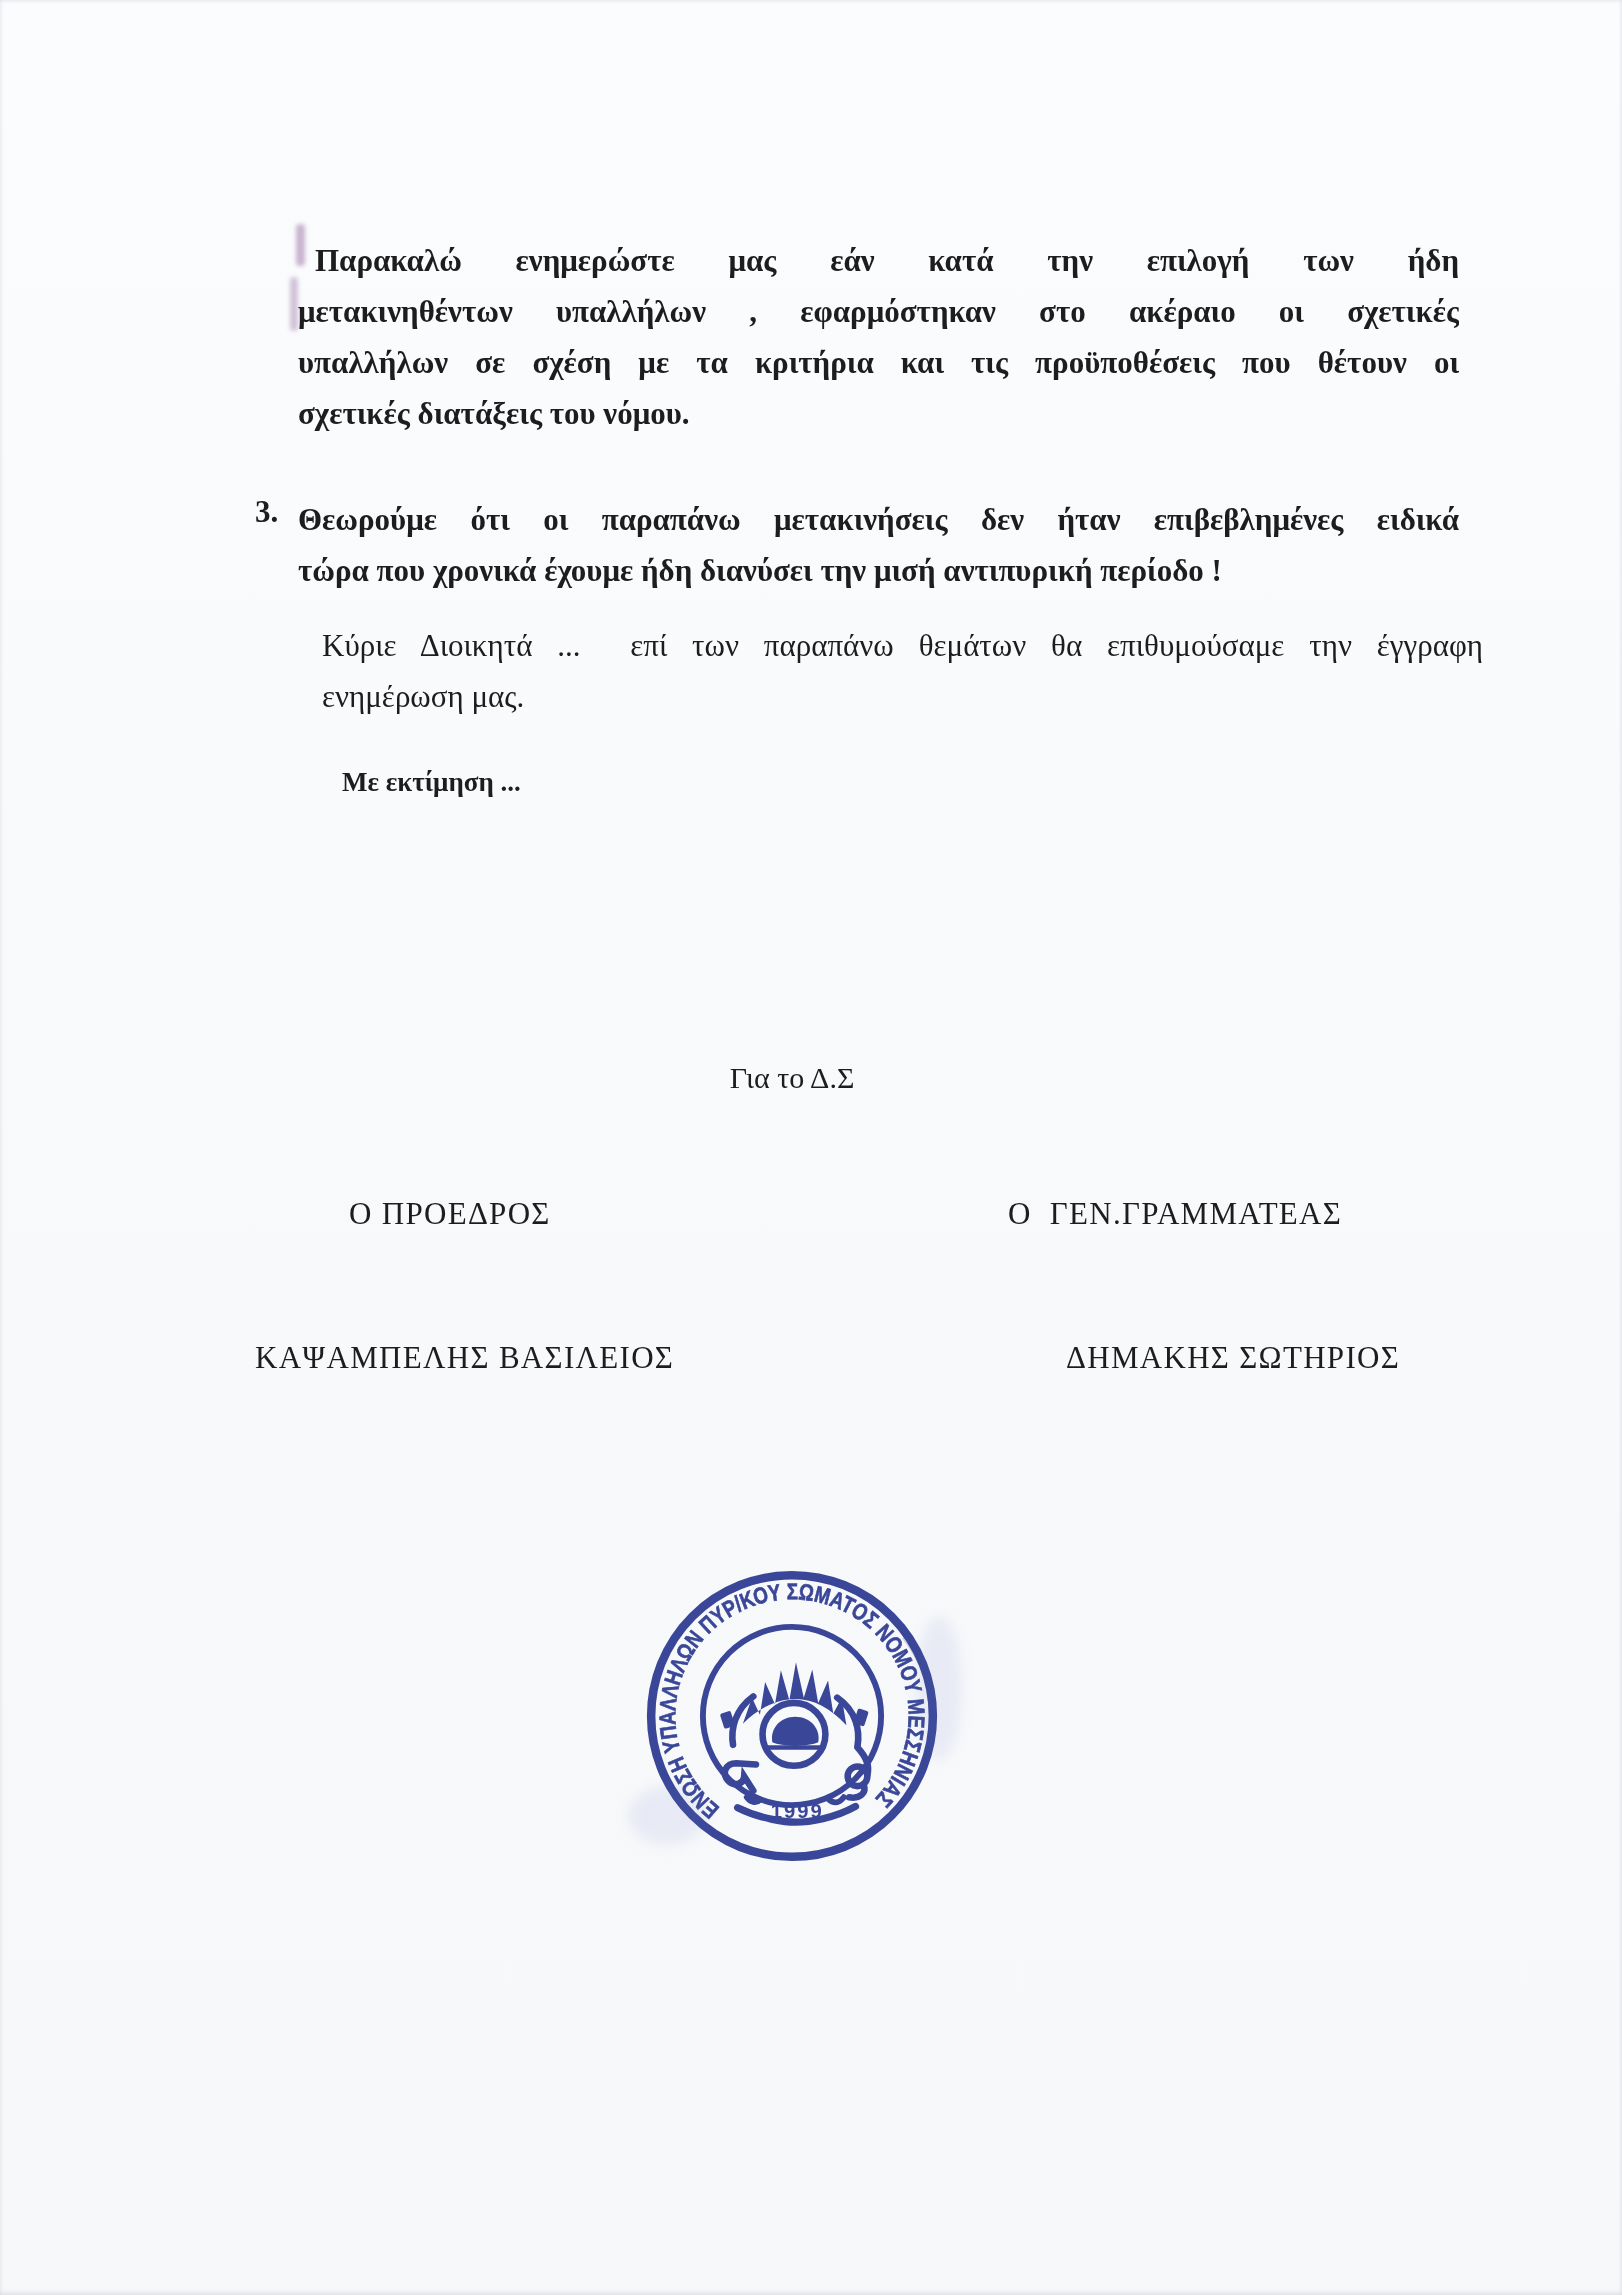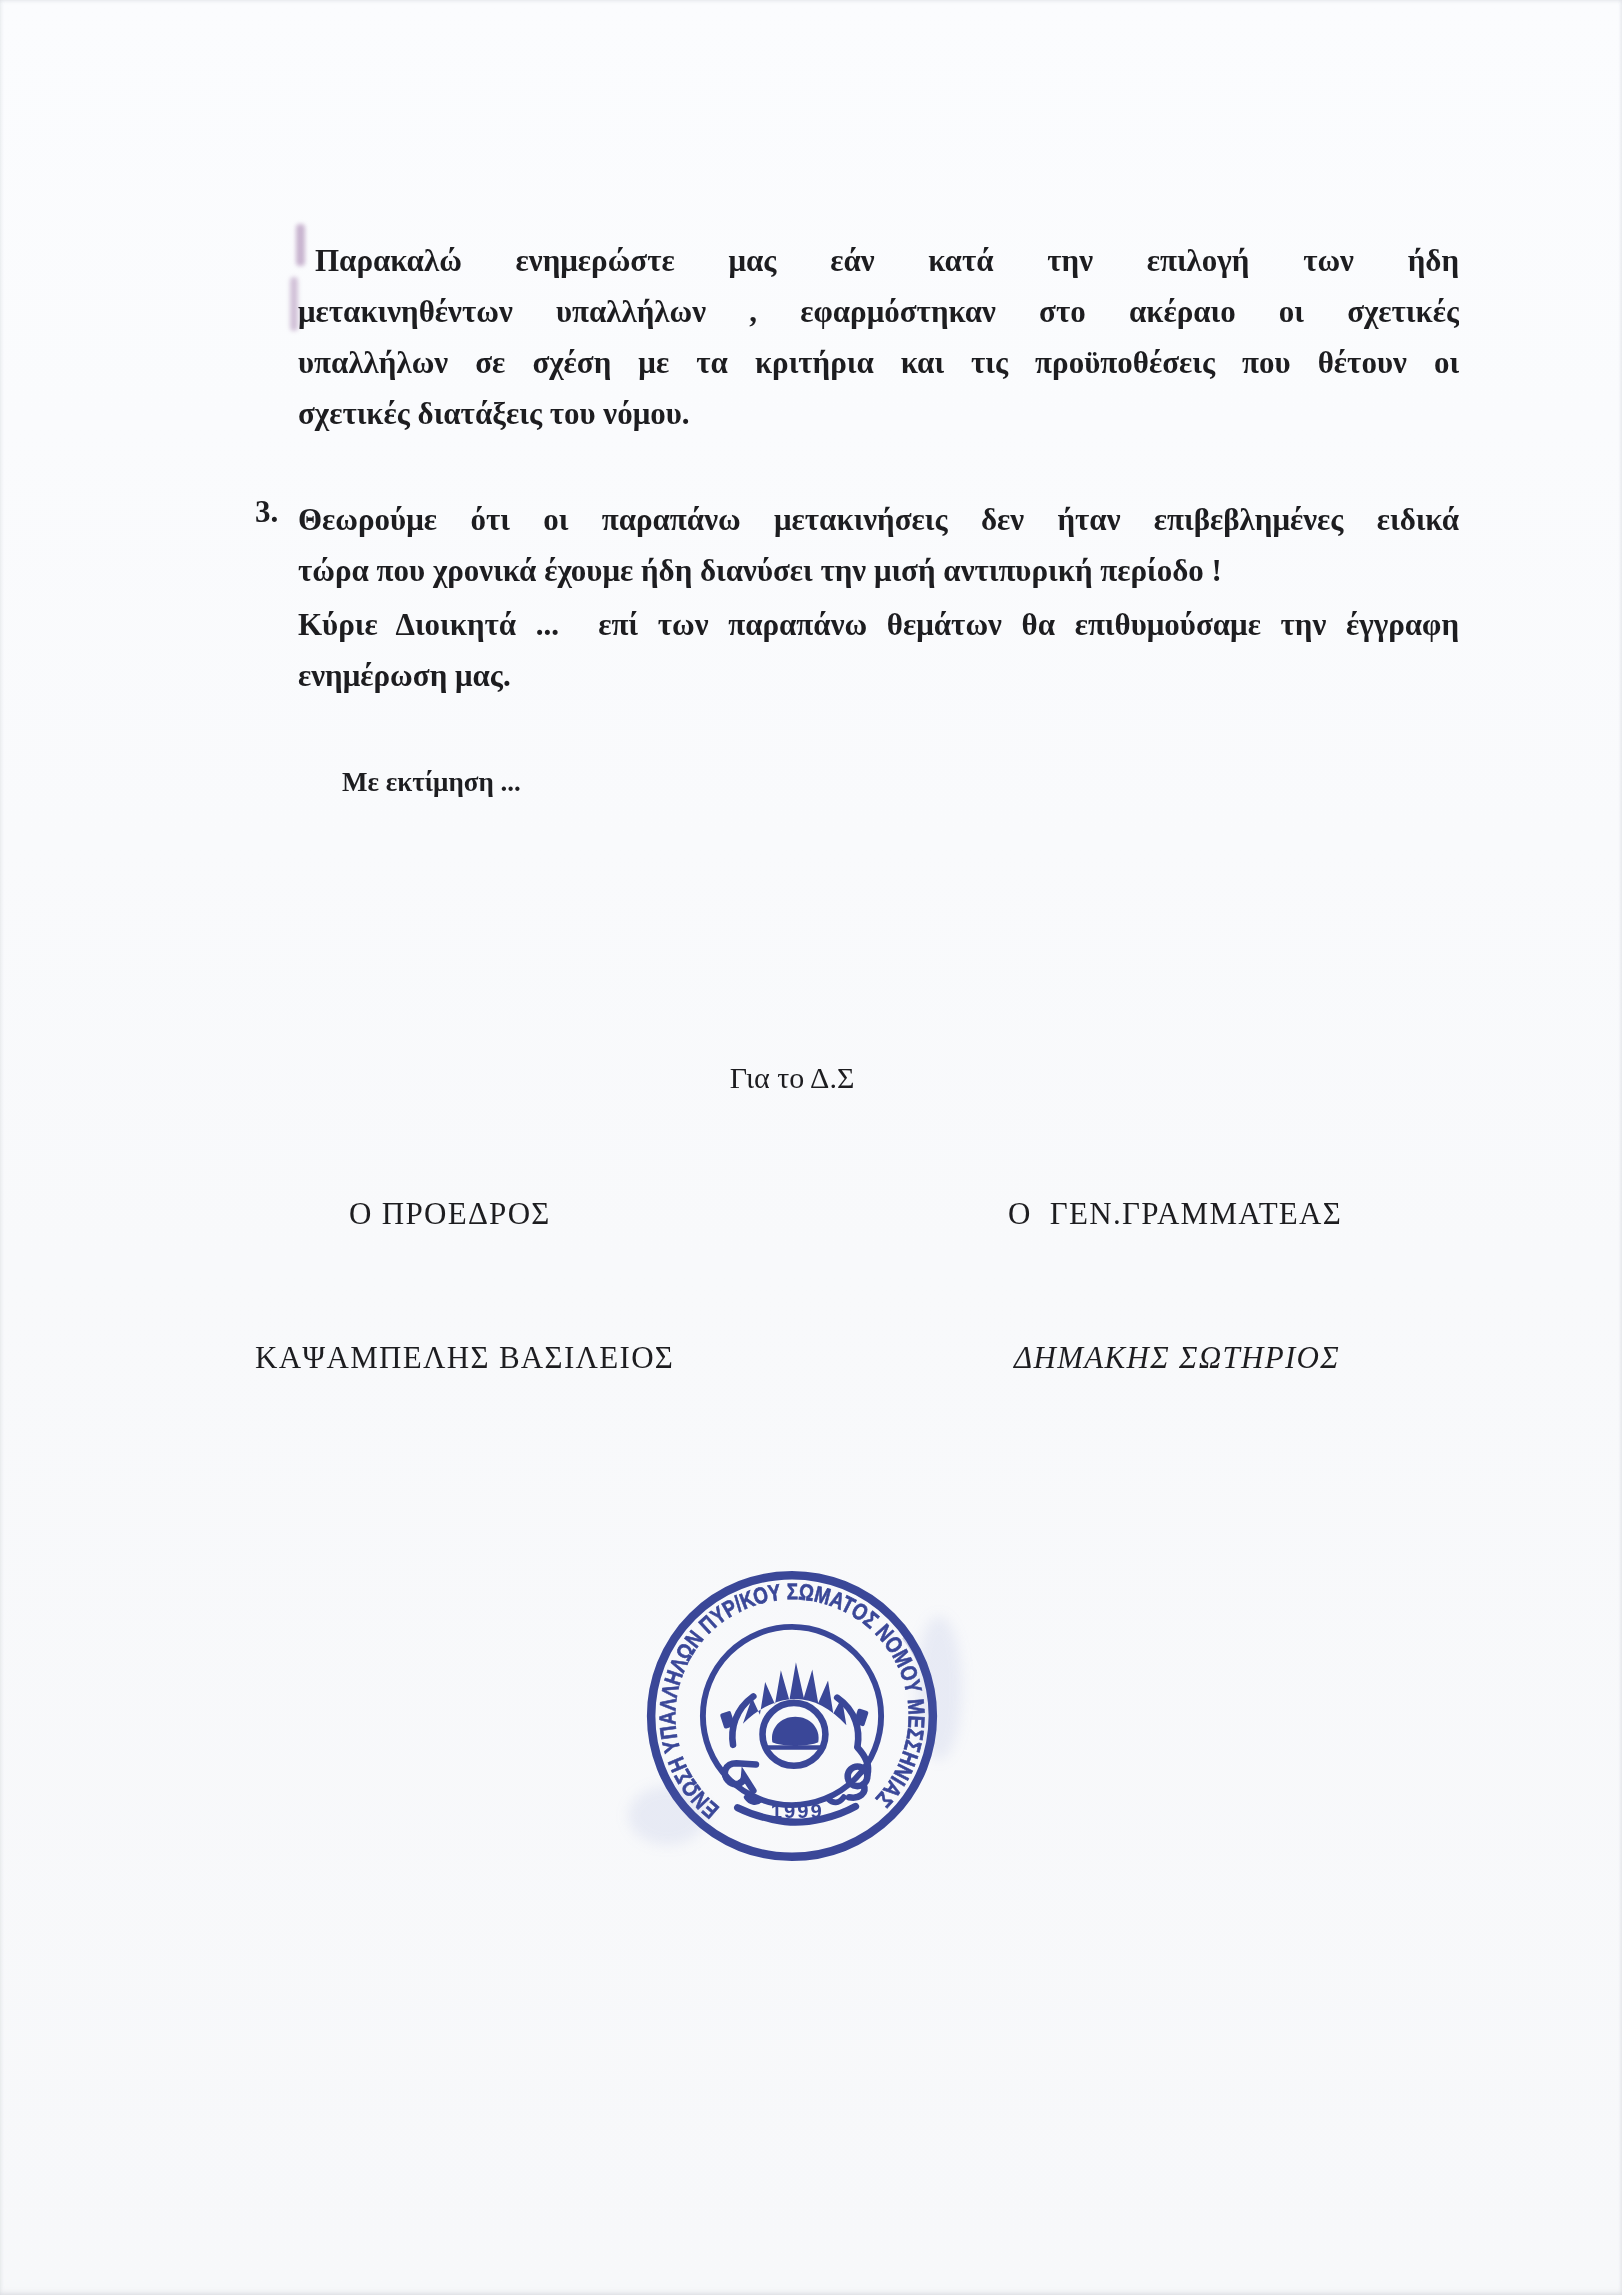--- a/index.html
+++ b/index.html
@@ -14,28 +14,28 @@
     color:#1d1d20;
   }
   .ln{height:51px;line-height:51px;white-space:nowrap;}
   .jst{text-align:justify;text-align-last:justify;white-space:normal;overflow:hidden;}
   .bold{font-weight:700;margin-top:22px;}
   section{position:absolute;left:298px;width:1161px;font-size:31px;}
   .para1{top:213px;}
   .para1 .ind{padding-left:17px;}
   .item3{top:472px;}
   .item3 .num{position:absolute;left:-43px;top:0;font-weight:700;}
-  .closing{top:599px;font-weight:700;}
+  .closing{top:620px;font-weight:400;margin-left:24px;}
   .salutation{position:absolute;left:314px;top:767px;font-size:27px;font-weight:700;margin-left:28px;}
   .for-board{position:absolute;left:0;width:1584px;top:1061px;font-size:30px;text-align:center;}
   .sig{position:absolute;font-size:31px;letter-spacing:1.3px;white-space:nowrap;}
   .sig.title-l{left:349px;top:1196px;}
   .sig.name-l{left:255px;top:1340px;}
   .sig.title-r{left:1008px;top:1196px;}
-  .sig.name-r{left:1014px;top:1340px;font-style:italic;}
+  .sig.name-r{left:1066px;top:1340px;}
   .stamp{position:absolute;left:640px;top:1564px;width:304px;height:304px;filter:blur(0.3px);opacity:.95;}
   .stamp svg{display:block;}
   .ring-text{font-family:"Liberation Sans","DejaVu Sans",sans-serif;font-weight:700;}
   .year-text{font-family:"Liberation Sans","DejaVu Sans",sans-serif;font-weight:700;letter-spacing:3px;}
   .smudge{position:absolute;border-radius:3.9px;filter:blur(2px);}
   .smudge.a{left:296px;top:224px;width:9.2px;height:42px;background:rgba(108,48,122,.35);}
   .smudge.b{left:290px;top:277px;width:7.9px;height:54px;background:rgba(108,48,122,.28);}
   .inkhalo{position:absolute;border-radius:50%;filter:blur(6.5px);background:rgba(95,115,195,.10);}
   .inkhalo.l{left:628px;top:1786px;width:79px;height:59px;}
   .inkhalo.r{left:916px;top:1616px;width:46px;height:144px;}

